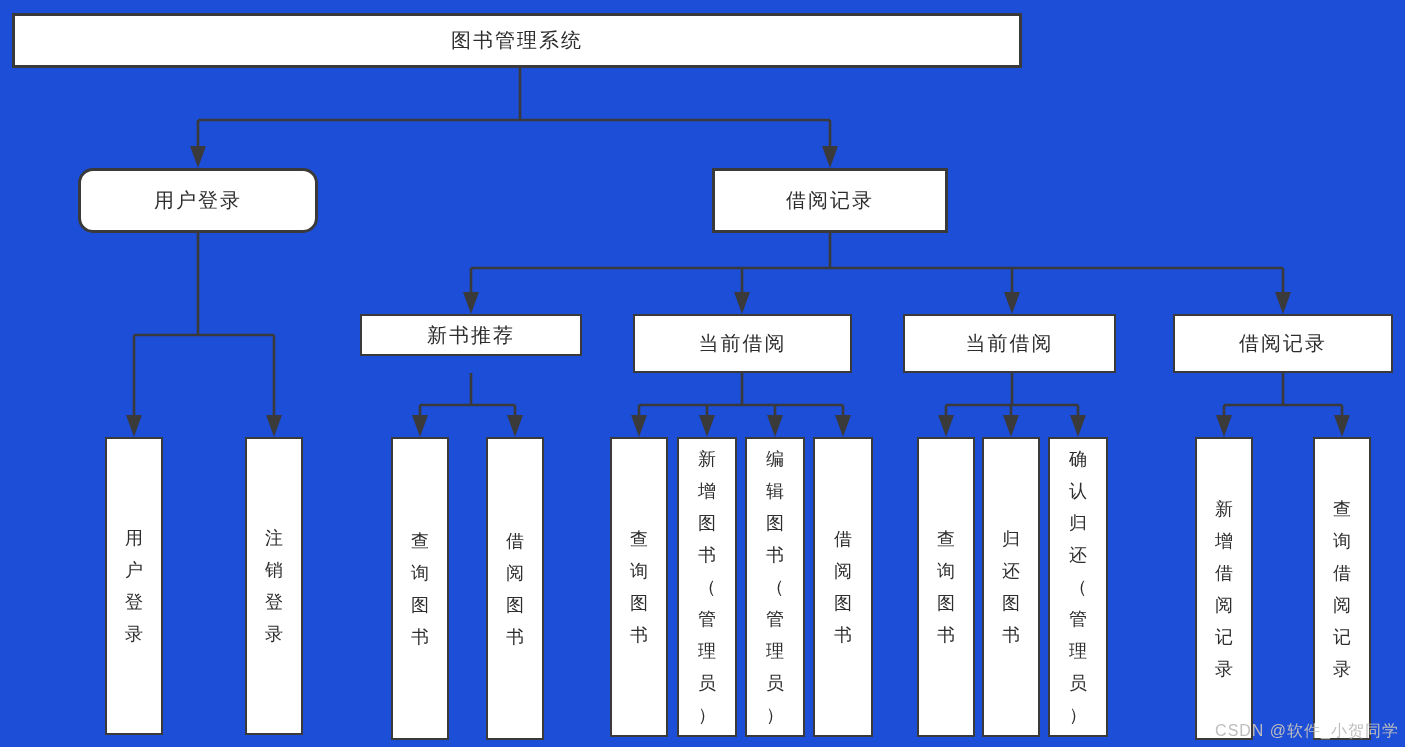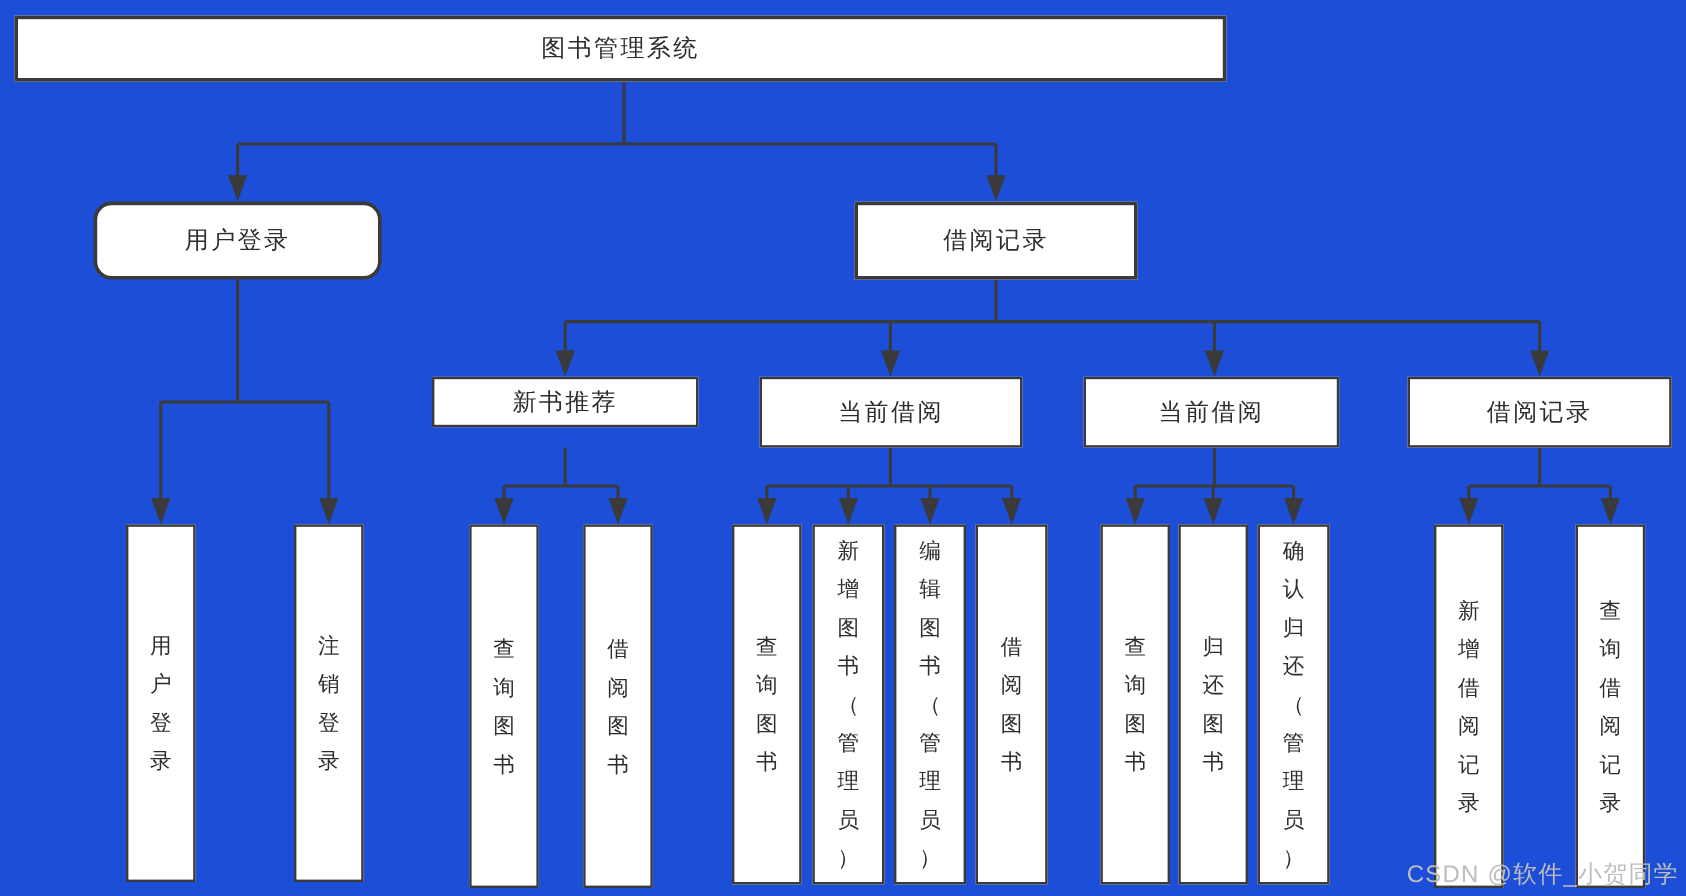--- a/index.html
+++ b/index.html
@@ -43,21 +43,21 @@
   .vtext span {
     font-size: 18px;
     line-height: 32px;
     height: 32px;
     text-align: center;
   }
   .watermark {
     position: absolute;
     right: 6px;
     bottom: 5px;
-    font-size: 20px;
+    font-size: 16px;
     color: #bdbdbd;
     letter-spacing: 1px;
     white-space: nowrap;
     z-index: 5;
   }
 </style>
 </head>
 <body>
 
 <div class="canvas">

